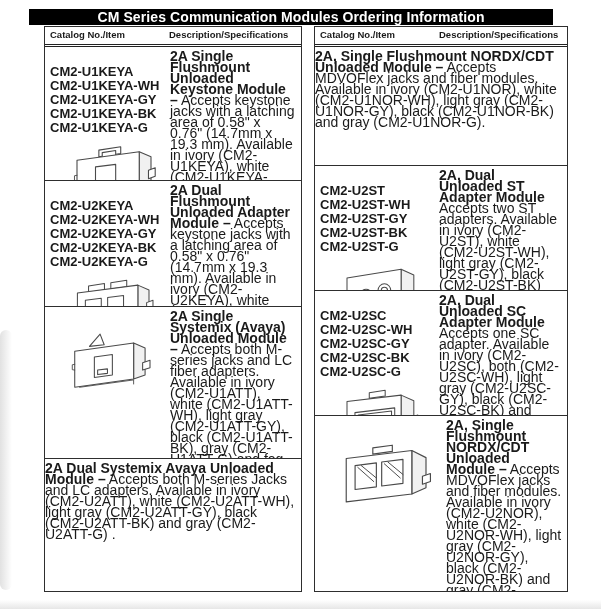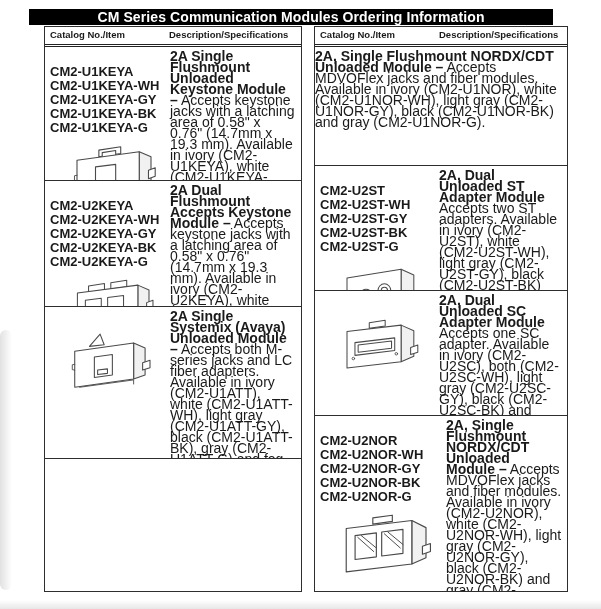--- a/index.html
+++ b/index.html
@@ -83,21 +83,21 @@
           <path class="lns" d="M90,14 L104,20 L104,58 L90,64 Z"></path>
           <path class="ln" d="M14,24 L90,14 L90,64 L14,74 Z"></path>
           <path class="ln" d="M24,33 L44,30.5 L44,57 L24,59.5 Z"></path>
             <path class="ln" d="M28,51 L40,49.5 L40,55 L28,56.5 Z"></path>
           <path class="ln" d="M52,29.5 L72,27 L72,53.5 L52,56 Z"></path>
             <path class="ln" d="M56,47.5 L68,46 L68,51.5 L56,53 Z"></path>
           <path class="ln" d="M101,36 L109,33 L109,43 L101,46 Z"></path>
         </svg>
       </div>
       <div class="desc">
-        <b>2A Dual Flushmount Accepts Keystone Module –</b>
+        <b>2A Dual Flushmount Unloaded Adapter Module –</b>
         <span>Accepts keystone jacks with a latching area of 0.58" x 0.76" (14.7mm x 19.3 mm). Available in ivory (CM2-U2KEYA), white (CM2-U2KEYA-WH), light gray (CM2-U2KEYA-GY), black (CM2-U2KEYA-BK) and gray (CM2-U2KEYA-G).</span>
       </div>
     </div>
 
     <div class="row" style="flex:0 0 152px;">
       <div class="cat">
         <svg class="illus" viewBox="0 0 120 88" width="104" height="72">
           <path class="ln" d="M30,20 L43,5 L48,18 Z"></path>
           <path class="lns" d="M84,16 L98,22 L98,55 L84,60 Z"></path>
           <path class="ln" d="M12,26 L84,16 L84,60 L12,70 Z"></path>
@@ -108,20 +108,24 @@
           <path class="lnd" d="M18,70 L84,61 L84,66"></path>
         </svg>
       </div>
       <div class="desc">
         <b>2A Single Systemix (Avaya) Unloaded Module –</b>
         <span>Accepts both M-series jacks and LC fiber adapters. Available in ivory (CM2-U1ATT), white (CM2-U1ATT-WH), light gray (CM2-U1ATT-GY), black (CM2-U1ATT-BK), gray (CM2-U1ATT-G) and fog white (CM2-U1ATT-FW).</span>
       </div>
     </div>
 
     <div class="row grow">
+      <div class="desc">
+        <b>2A Dual Systemix Avaya Unloaded Module –</b>
+        <span>Accepts both M-series Jacks and LC adapters. Available in ivory (CM2-U2ATT), white (CM2-U2ATT-WH), light gray (CM2-U2ATT-GY), black (CM2-U2ATT-BK) and gray (CM2-U2ATT-G) .</span>
+      </div>
     </div>
   </div>
 
   <div class="cattable t-right">
     <div class="colhead">
       <span class="c1">Catalog No./Item</span>
       <span class="c2">Description/Specifications</span>
     </div>
 
     <div class="row" style="flex:0 0 118px;">
@@ -150,44 +154,44 @@
         </svg>
       </div>
       <div class="desc">
         <b>2A, Dual Unloaded ST Adapter Module</b>
         <span>Accepts two ST adapters. Available in ivory (CM2-U2ST), white (CM2-U2ST-WH), light gray (CM2-U2ST-GY), black (CM2-U2ST-BK) and gray (CM2-U2ST-G).</span>
       </div>
     </div>
 
     <div class="row" style="flex:0 0 125px;">
       <div class="cat">
+        <span>CM2-U2SC
+CM2-U2SC-WH
+CM2-U2SC-GY
+CM2-U2SC-BK
+CM2-U2SC-G</span>
         <svg class="illus" viewBox="0 0 120 88" width="100" height="70">
           <path class="ln" d="M44,11 L64,8 L64,15 L44,18 Z"></path>
           <path class="lns" d="M84,14 L100,21 L100,53 L84,60 Z"></path>
           <path class="ln" d="M16,22 L84,14 L84,60 L16,68 Z"></path>
           <path class="ln" d="M26,36 L76,30 L76,46 L26,52 Z"></path>
           <path class="ln" d="M30,39 L72,34 L72,43 L30,48 Z"></path>
           <circle class="lnd" cx="24" cy="56" r="1.6"></circle>
             <circle class="lnd" cx="78" cy="50" r="1.6"></circle>
           <path class="ln" d="M96,42 L105,39 L105,48 L96,51 Z"></path>
         </svg>
       </div>
       <div class="desc">
         <b>2A, Dual Unloaded SC Adapter Module</b>
         <span>Accepts one SC adapter. Available in ivory (CM2-U2SC), both (CM2-U2SC-WH), light gray (CM2-U2SC-GY), black (CM2-U2SC-BK) and gray (CM2-U2SC-G).</span>
       </div>
     </div>
 
     <div class="row grow">
       <div class="cat">
-        <span>CM2-U2NOR
-CM2-U2NOR-WH
-CM2-U2NOR-GY
-CM2-U2NOR-BK
-CM2-U2NOR-G</span>
         <svg class="illus" viewBox="0 0 120 88" width="110" height="78">
           <path class="ln" d="M44,10 L66,7 L66,14 L44,17 Z"></path>
           <path class="lns" d="M88,13 L104,21 L104,55 L88,62 Z"></path>
           <path class="ln" d="M14,22 L88,13 L88,62 L14,71 Z"></path>
           <path class="ln" d="M24,30 L48,27 L48,54 L24,57 Z"></path>
             <path class="lnd" d="M27,32 L45,48 M31,30 L48,44"></path>
           <path class="ln" d="M54,26 L78,23 L78,50 L54,53 Z"></path>
             <path class="lnd" d="M57,28 L75,44 M61,26 L78,40"></path>
           <path class="ln" d="M100,42 L109,39 L109,48 L100,51 Z"></path>
         </svg>

